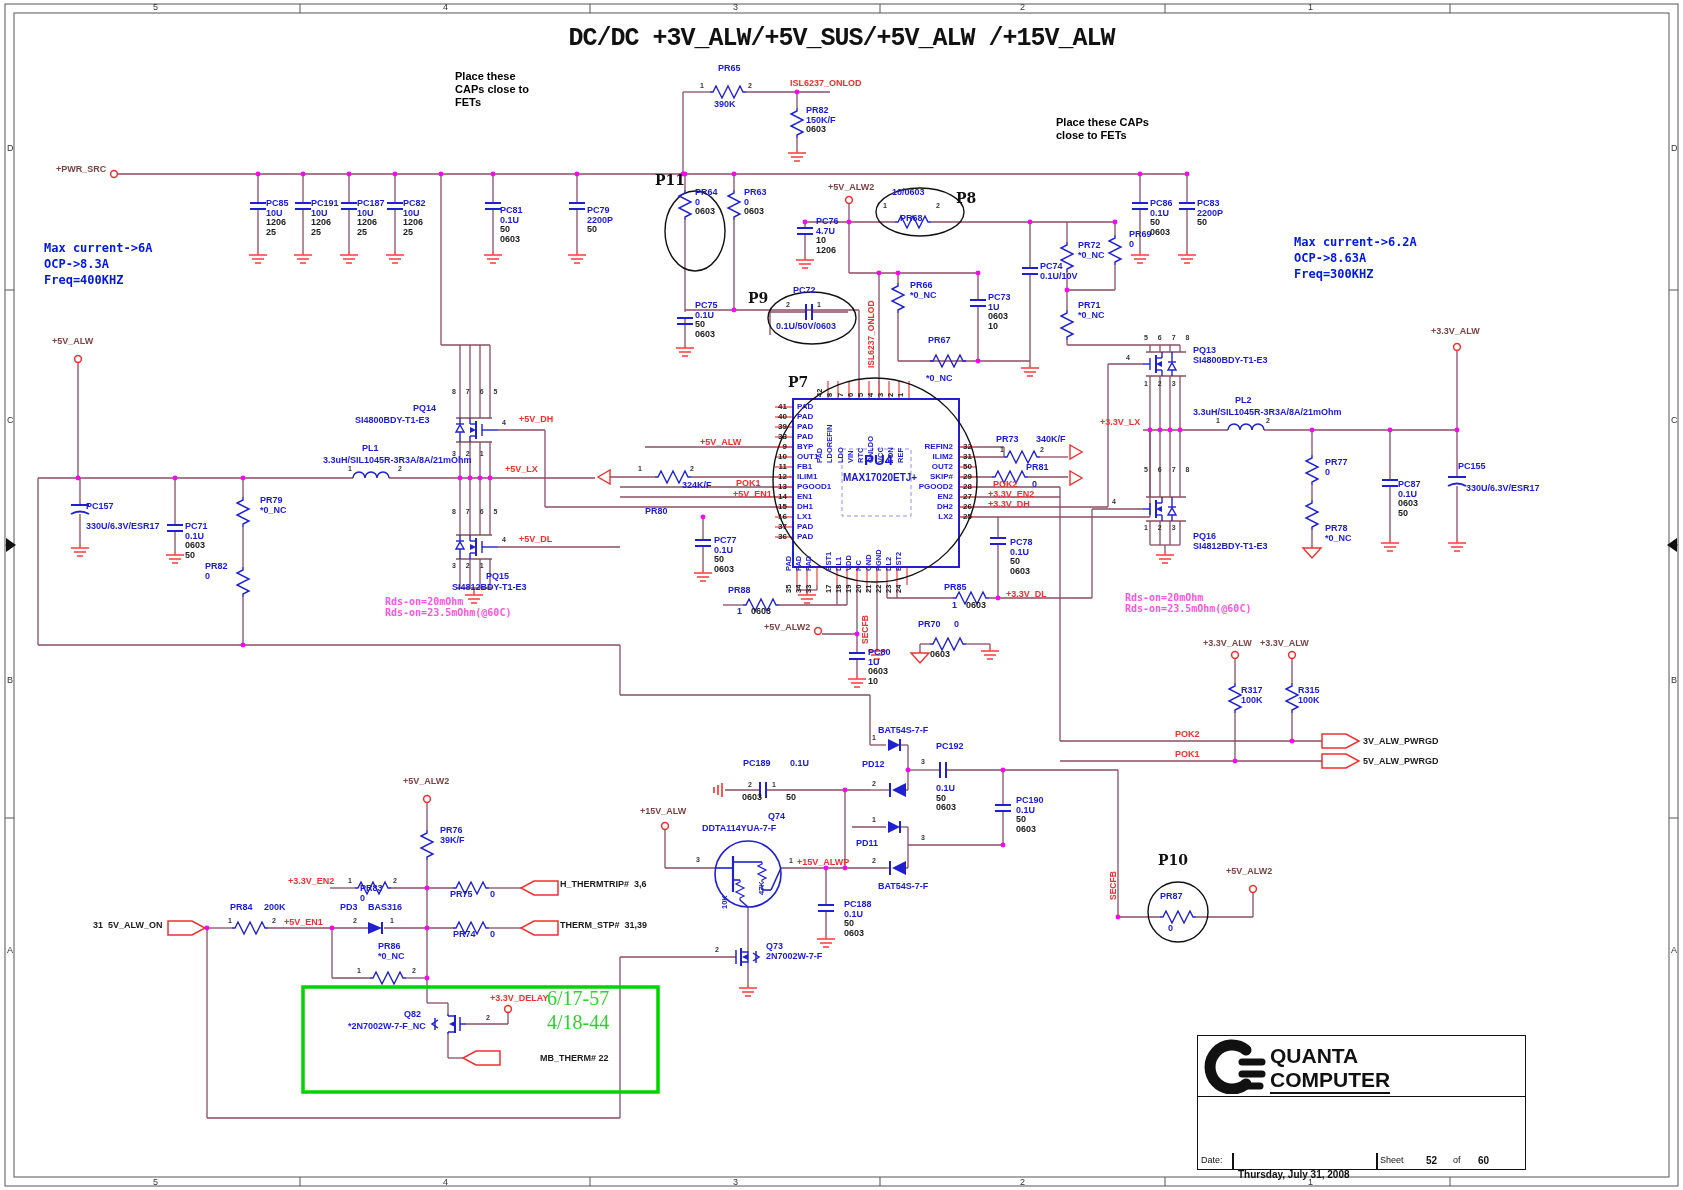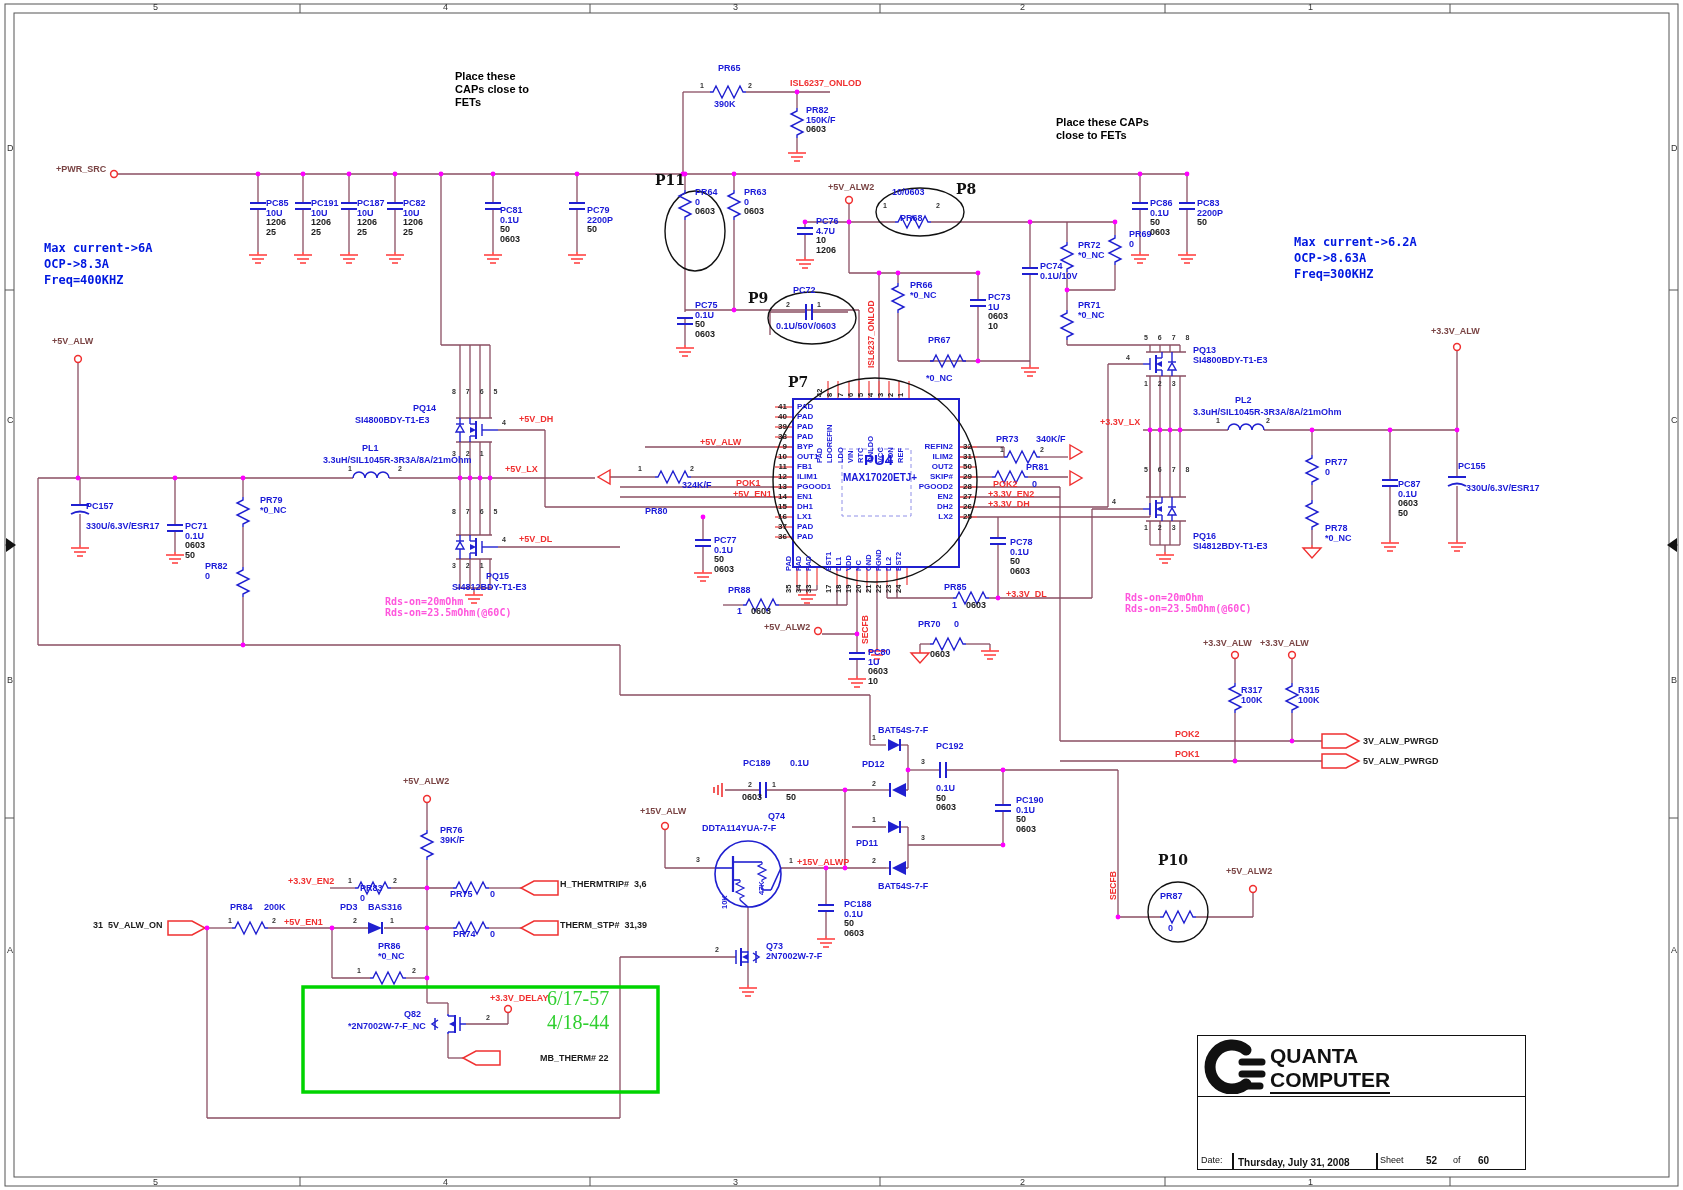--- a/index.html
+++ b/index.html
@@ -730,20 +730,21 @@
         <use href="#dot" x="332" y="928"></use>
         <use href="#dot" x="427" y="888"></use>
   <use href="#dot" x="427" y="928"></use>
         <use href="#dot" x="427" y="978"></use>
         <use href="#dot" x="1118" y="917"></use>
 </g>
 
 <rect x="303" y="987" width="355" height="105" fill="none" stroke="#00D400" stroke-width="3.5"></rect>
 </svg>
 
+<div class="title">DC/DC +3V_ALW/+5V_SUS/+5V_ALW /+15V_ALW</div>
 
 <span class="frame-num" style="left:153px;top:2px">5</span>
 <span class="frame-num" style="left:443px;top:2px">4</span>
 <span class="frame-num" style="left:733px;top:2px">3</span>
 <span class="frame-num" style="left:1020px;top:2px">2</span>
 <span class="frame-num" style="left:1308px;top:2px">1</span>
 <span class="frame-num" style="left:153px;top:1177px">5</span>
 <span class="frame-num" style="left:443px;top:1177px">4</span>
 <span class="frame-num" style="left:733px;top:1177px">3</span>
 <span class="frame-num" style="left:1020px;top:1177px">2</span>
@@ -769,21 +770,21 @@
 OCP-&gt;8.63A
 Freq=300KHZ</div>
 <div class="pink" style="left:385px;top:596px">Rds-on=20mOhm
 Rds-on=23.5mOhm(@60C)</div>
 <div class="pink" style="left:1125px;top:592px">Rds-on=20mOhm
 Rds-on=23.5mOhm(@60C)</div>
 <div class="grntxt" style="left:547px;top:986px">6/17-57
 4/18-44</div>
 
 <span class="looplbl" style="left:788px;top:374px">P7</span>
-<span class="looplbl" style="left:956px;top:181px">P8</span>
+<span class="looplbl" style="left:956px;top:190px">P8</span>
 <span class="looplbl" style="left:748px;top:290px">P9</span>
 <span class="looplbl" style="left:655px;top:172px">P11</span>
 <span class="looplbl" style="left:1158px;top:852px">P10</span>
 
 <span class="net drk" style="left:56px;top:164px">+PWR_SRC</span>
 <span class="net drk" style="left:52px;top:336px">+5V_ALW</span>
 <span class="net drk" style="left:828px;top:182px">+5V_ALW2</span>
 <span class="net drk" style="left:1431px;top:326px">+3.3V_ALW</span>
 <span class="net" style="left:790px;top:78px">ISL6237_ONLOD</span>
 <span class="vnet" style="left:866px;top:368px">ISL6237_ONLOD</span>
@@ -1078,21 +1079,21 @@
       <line x1="40" y1="36" x2="60" y2="36" stroke="#111" stroke-width="7" stroke-linecap="round"></line>
       <line x1="42" y1="48" x2="58" y2="48" stroke="#111" stroke-width="7" stroke-linecap="round"></line>
     </svg>
     <div class="brand"><span class="b1">QUANTA</span><br>
     <span class="b2">COMPUTER</span></div>
   </div>
   <div class="row4">
     <div class="vline" style="left:34px;top:0;height:16px"></div>
     <div class="vline" style="left:178px;top:0;height:16px"></div>
     <span class="cell-lbl" style="left:3px;top:2px">Date:</span>
-    <span class="cell-val" style="left:40px;top:4px">Thursday, July 31, 2008</span>
+    <span class="cell-val" style="left:40px;top:16px">Thursday, July 31, 2008</span>
     <span class="cell-lbl" style="left:182px;top:2px">Sheet</span>
     <span class="cell-val" style="left:228px;top:2px">52</span>
     <span class="cell-lbl" style="left:255px;top:2px">of</span>
     <span class="cell-val" style="left:280px;top:2px">60</span>
   </div>
 </div>
 
 </div>
 
 </body></html>

